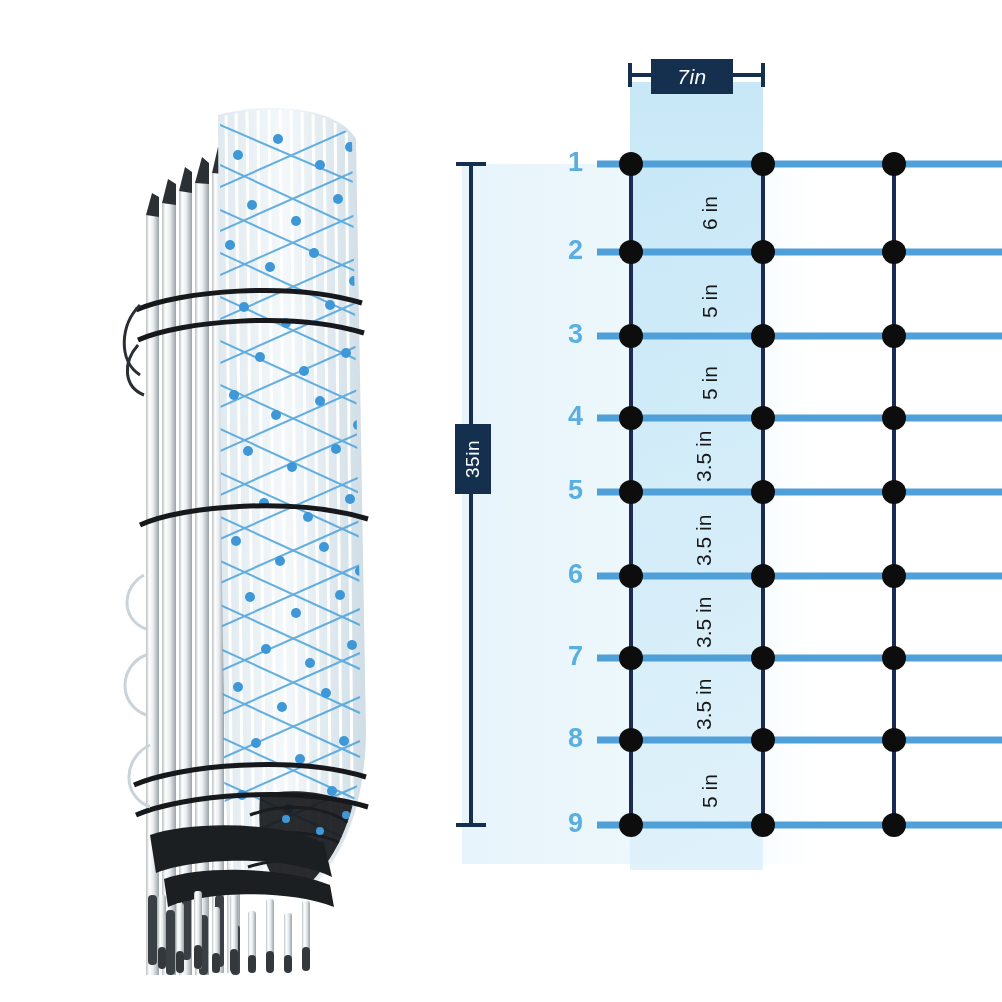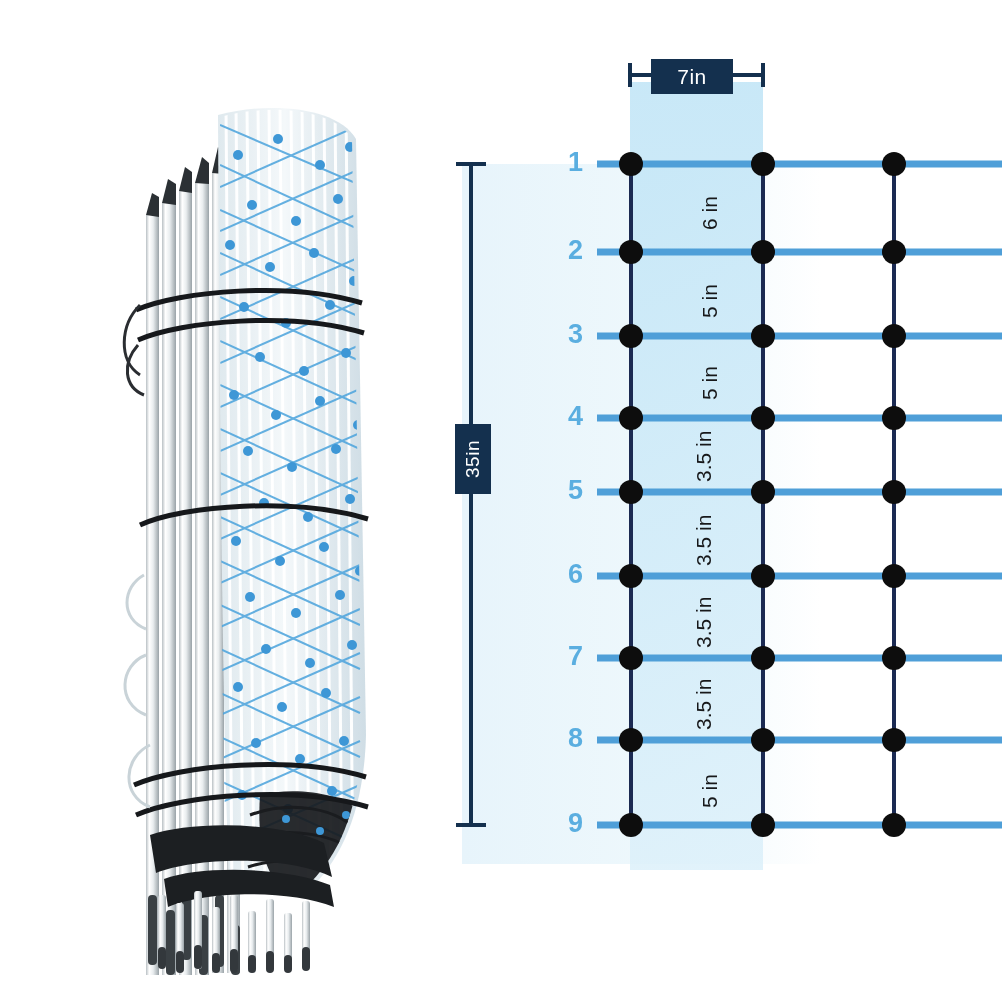--- a/index.html
+++ b/index.html
@@ -369,21 +369,21 @@
           <circle cx="454" cy="618" r="12"></circle>
         <circle cx="191" cy="700" r="12"></circle>
           <circle cx="323" cy="700" r="12"></circle>
           <circle cx="454" cy="700" r="12"></circle>
         <circle cx="191" cy="785" r="12"></circle>
           <circle cx="323" cy="785" r="12"></circle>
           <circle cx="454" cy="785" r="12"></circle>
       </g>
     </svg>
 
-    <div class="chip" id="chip-width" style="left:211px;top:19px;width:82px;height:35px;">
+    <div class="chip" id="chip-width" style="left:211px;top:19px;width:82px;height:35px;font-style:italic;">
       <span>7in</span>
     </div>
 
     <div class="chip" id="chip-height" style="left:15px;top:384px;width:36px;height:70px;">
       <span>35in</span>
     </div>
 
     <div class="rownum" style="left:113px;top:107px;">1</div>
     <div class="rownum" style="left:113px;top:195px;">2</div>
     <div class="rownum" style="left:113px;top:279px;">3</div>

